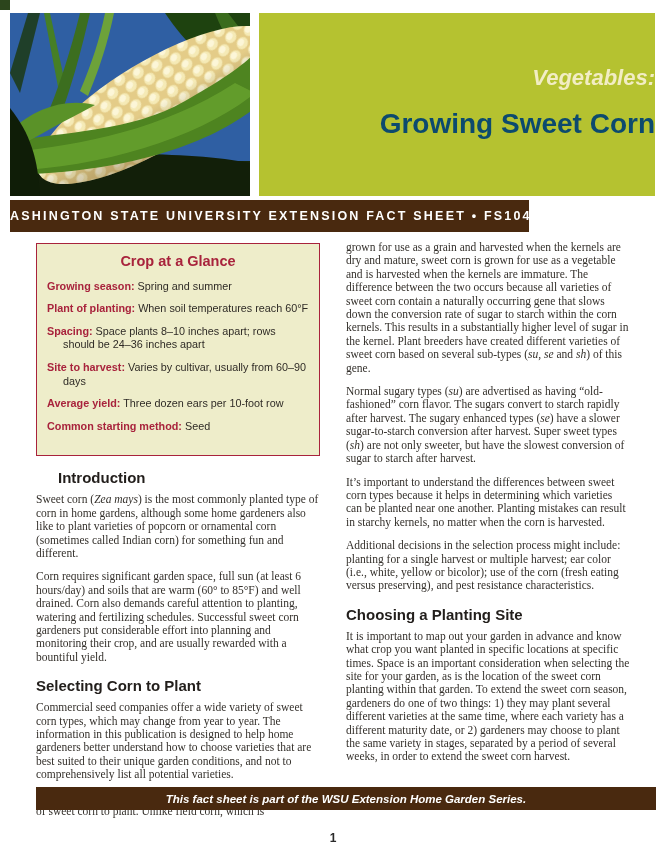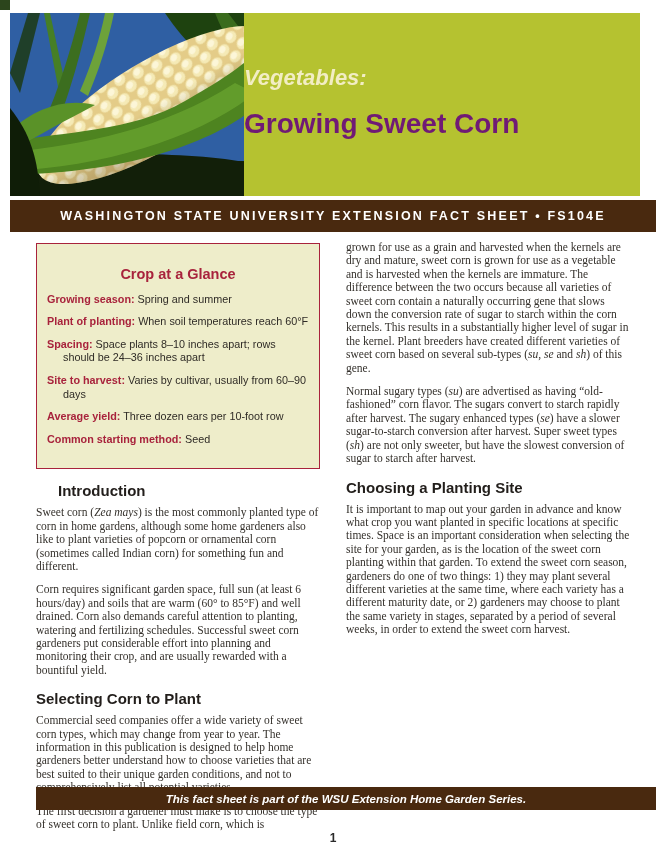--- a/index.html
+++ b/index.html
@@ -3,47 +3,47 @@
 <meta charset="utf-8">
 <style>
   html,body{margin:0;padding:0;background:#ffffff;}
   .page{position:relative;width:666px;height:862px;background:#ffffff;overflow:hidden;
         font-family:"Liberation Serif",serif;}
   .corner-mark{position:absolute;left:0;top:0;width:10px;height:10px;background:#2c451c;}
 
   
   .photo{position:absolute;left:10px;top:13px;width:240px;height:183px;overflow:hidden;}
   .photo svg{display:block;}
-  .greenbox{position:absolute;left:244px;top:13px;width:396px;height:183px;background:#b5c230;
-            display:flex;flex-direction:column;align-items:flex-start;justify-content:center;}
+  .greenbox{position:absolute;left:259px;top:13px;width:396px;height:183px;background:#b5c230;
+            display:flex;flex-direction:column;align-items:flex-end;justify-content:center;}
   .series{font-family:"Liberation Sans",sans-serif;font-style:italic;font-weight:bold;
           font-size:22px;color:#f2edc4;margin-bottom:12px;}
   .gb-title{font-family:"Liberation Sans",sans-serif;font-weight:bold;font-size:28px;
-            line-height:41px;color:#701a75;text-align:center;}
-  .banner{position:absolute;left:10px;top:200px;width:646px;height:32px;background:#49290f;
+            line-height:41px;color:#0c4a6e;text-align:center;}
+  .banner{position:absolute;left:10px;top:200px;width:519px;height:32px;background:#49290f;
           color:#ffffff;display:flex;align-items:center;justify-content:center;
           font-family:"Liberation Sans",sans-serif;font-weight:bold;font-size:12.5px;
           letter-spacing:2.2px;white-space:nowrap;}
 
   
   .col{position:absolute;width:284px;font-size:11.5px;line-height:13.4px;color:#34302b;
        text-align:left;}
   .col-left{left:36px;top:243px;}
   .col-right{left:346px;top:241px;}
   .col p{margin:0 0 10px 0;}
   .col h2{font-family:"Liberation Sans",sans-serif;font-weight:bold;font-size:15px;
           color:#221e1b;margin:13px 0 7px 0;line-height:17px;}
   .col h2.first{margin-top:0;margin-left:22px;}
 
   
   .glance{border:1.5px solid #a8233c;background:#eeedca;padding:8px 10px 10px 10px;
           margin-bottom:13px;font-family:"Liberation Sans",sans-serif;font-size:10.8px;
           line-height:13.6px;color:#2f2b26;}
   .glance h3{font-family:"Liberation Sans",sans-serif;font-weight:bold;font-size:14.5px;
-             color:#a8233c;text-align:center;margin:16px 0 11px 0;}
+             color:#a8233c;text-align:center;margin:3px 0 11px 0;}
   .g-item{margin:0 0 9px 0;padding-left:16px;text-indent:-16px;}
   .g-item:last-child{margin-bottom:12px;}
   .g-label{font-weight:bold;color:#a8233c;}
 
   
   .footerbar{position:absolute;left:36px;top:787px;width:620px;height:23px;background:#49290f;
              color:#ffffff;display:flex;align-items:center;justify-content:center;
              font-family:"Liberation Sans",sans-serif;font-weight:bold;font-style:italic;
              font-size:11.5px;}
   .pagenum{position:absolute;left:0;right:0;top:831px;text-align:center;
@@ -114,20 +114,22 @@
     <p>Corn requires significant garden space, full sun (at least 6 hours/day) and soils that are warm (60° to 85°F) and well drained. Corn also demands careful attention to planting, watering and fertilizing schedules. Successful sweet corn gardeners put considerable effort into planning and monitoring their crop, and are usually rewarded with a bountiful yield.</p>
 
     <h2>Selecting Corn to Plant</h2>
     <p>Commercial seed companies offer a wide variety of sweet corn types, which may change from year to year. The information in this publication is designed to help home gardeners better understand how to choose varieties that are best suited to their unique garden conditions, and not to comprehensively list all potential varieties.</p>
     <p>The first decision a gardener must make is to choose the type of sweet corn to plant. Unlike field corn, which is</p>
   </div>
 
   <div class="col col-right">
     <p>grown for use as a grain and harvested when the kernels are dry and mature, sweet corn is grown for use as a vegetable and is harvested when the kernels are immature. The difference between the two occurs because all varieties of sweet corn contain a naturally occurring gene that slows down the conversion rate of sugar to starch within the corn kernels. This results in a substantially higher level of sugar in the kernel. Plant breeders have created different varieties of sweet corn based on several sub-types (<i>su</i>, <i>se</i> and <i>sh</i>) of this gene.</p>
     <p>Normal sugary types (<i>su</i>) are advertised as having “old-fashioned” corn flavor. The sugars convert to starch rapidly after harvest. The sugary enhanced types (<i>se</i>) have a slower sugar-to-starch conversion after harvest. Super sweet types (<i>sh</i>) are not only sweeter, but have the slowest conversion of sugar to starch after harvest.</p>
+    <p>It’s important to understand the differences between sweet corn types because it helps in determining which varieties can be planted near one another. Planting mistakes can result in starchy kernels, no matter when the corn is harvested.</p>
+    <p>Additional decisions in the selection process might include: planting for a single harvest or multiple harvest; ear color (i.e., white, yellow or bicolor); use of the corn (fresh eating versus preserving), and pest resistance characteristics.</p>
 
     <h2>Choosing a Planting Site</h2>
     <p>It is important to map out your garden in advance and know what crop you want planted in specific locations at specific times. Space is an important consideration when selecting the site for your garden, as is the location of the sweet corn planting within that garden. To extend the sweet corn season, gardeners do one of two things: 1) they may plant several different varieties at the same time, where each variety has a different maturity date, or 2) gardeners may choose to plant the same variety in stages, separated by a period of several weeks, in order to extend the sweet corn harvest.</p>
   </div>
 
   <div class="footerbar">This fact sheet is part of the WSU Extension Home Garden Series.</div>
 
   <div class="pagenum">1</div>
 
 </div>

